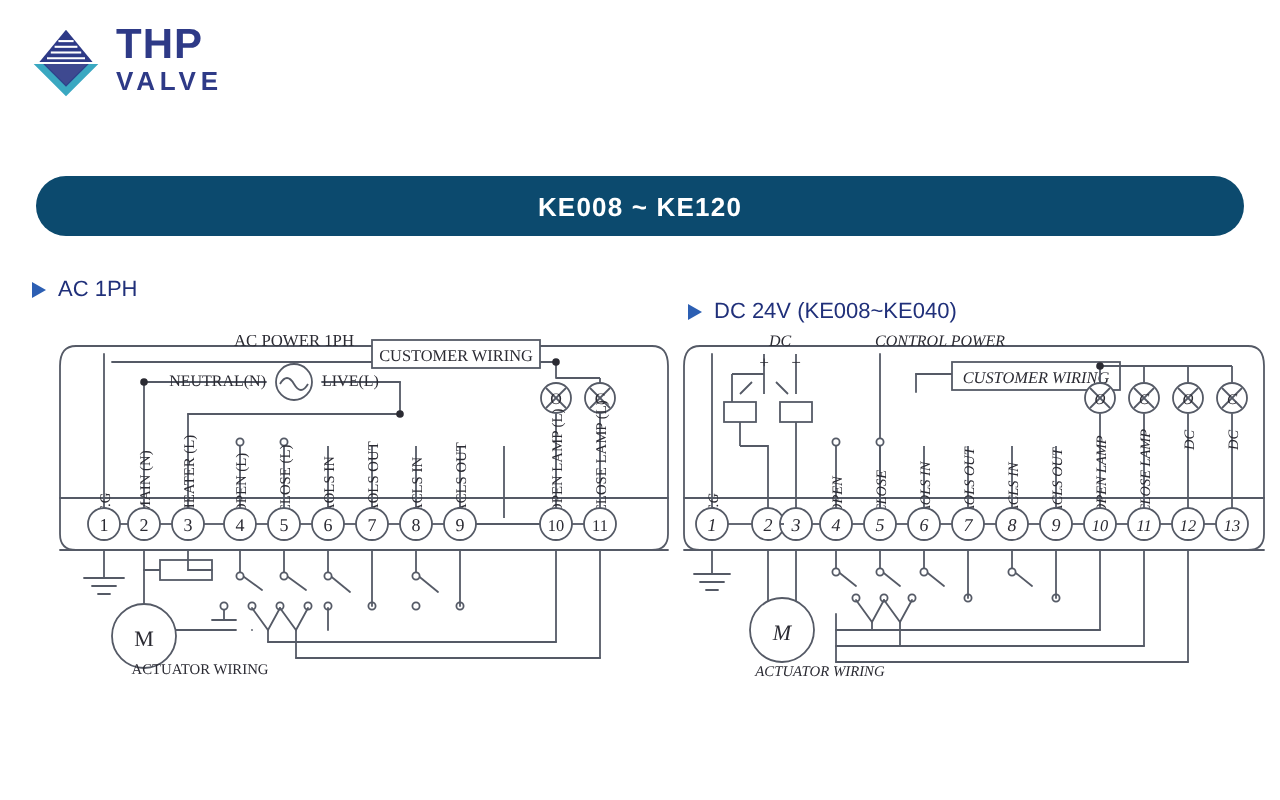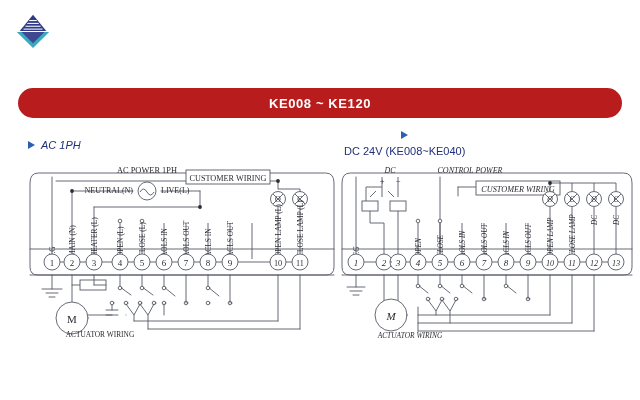--- a/index.html
+++ b/index.html
@@ -47,21 +47,21 @@
     margin-top: 1px;
   }
 
   
   #title-banner {
     position: absolute;
     left: 18px;
     top: 88px;
     width: 604px;
     height: 30px;
-    background: #b91c1c;
+    background: #0c4a6e;
     border-radius: 15px;
     display: flex;
     align-items: center;
     justify-content: center;
   }
   #title-banner .txt {
     color: #ffffff;
     font-size: 13px;
     font-weight: bold;
     letter-spacing: 0.6px;
@@ -76,22 +76,22 @@
     font-size: 11px;
     color: #20307a;
     font-weight: normal;
   }
   .sec-head .tri {
     width: 0; height: 0;
     border-left: 7px solid #2c5fb3;
     border-top: 4.5px solid transparent;
     border-bottom: 4.5px solid transparent;
   }
-  #head-left  { left: 28px;  top: 139px; font-style: italic; }
-  #head-right { left: 344px; top: 131px; flex-direction: column; }
+  #head-left  { left: 16px;  top: 139px; }
+  #head-right { left: 344px; top: 150px; }
 
   
   .diagram {
     position: absolute;
     top: 163px;
   }
   #diagram-ac { left: 28px;  width: 308px; height: 180px; }
   #diagram-dc { left: 340px; width: 294px; height: 180px; font-style: italic; }
   .diagram svg { display: block; }
 
@@ -107,20 +107,24 @@
 
     <path d="M20 3 L34 20 L6 20 Z" fill="#2e3a87"></path>
     <g stroke="#ffffff" stroke-width="1.1">
       <line x1="12" y1="15" x2="28" y2="15"></line>
       <line x1="14" y1="12" x2="26" y2="12"></line>
       <line x1="16" y1="9" x2="24" y2="9"></line>
       <line x1="10" y1="18" x2="30" y2="18"></line>
     </g>
     <path d="M8 21 L20 33 L32 21 Z" fill="#2e3a87" opacity="0.92"></path>
   </svg>
+  <div class="wordmark">
+    <div class="thp">THP</div>
+    <div class="valve">VALVE</div>
+  </div>
 </div>
 
 <div id="title-banner">
   <span class="txt">KE008 ~ KE120</span>
 </div>
 
 <div class="sec-head" id="head-left">
   <span class="tri"></span>
   <span>AC 1PH</span>
 </div>

